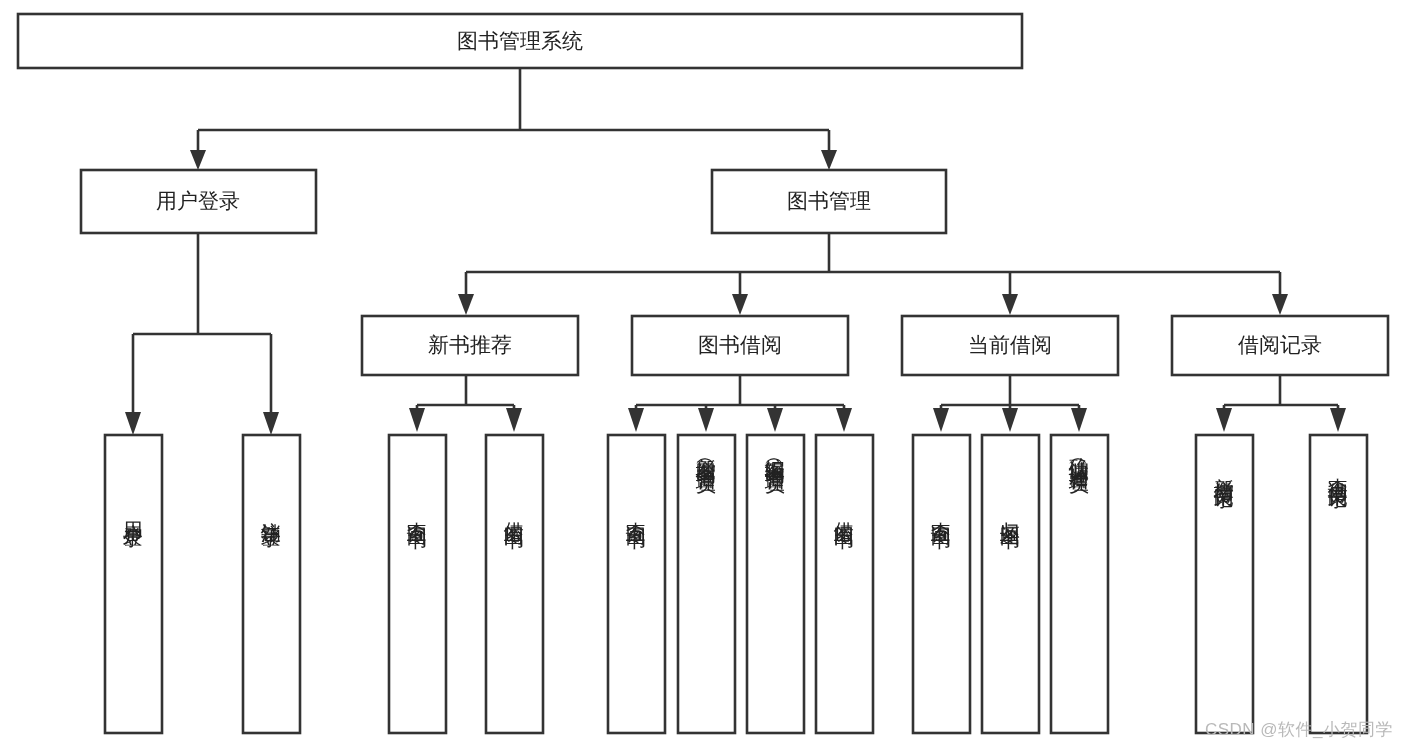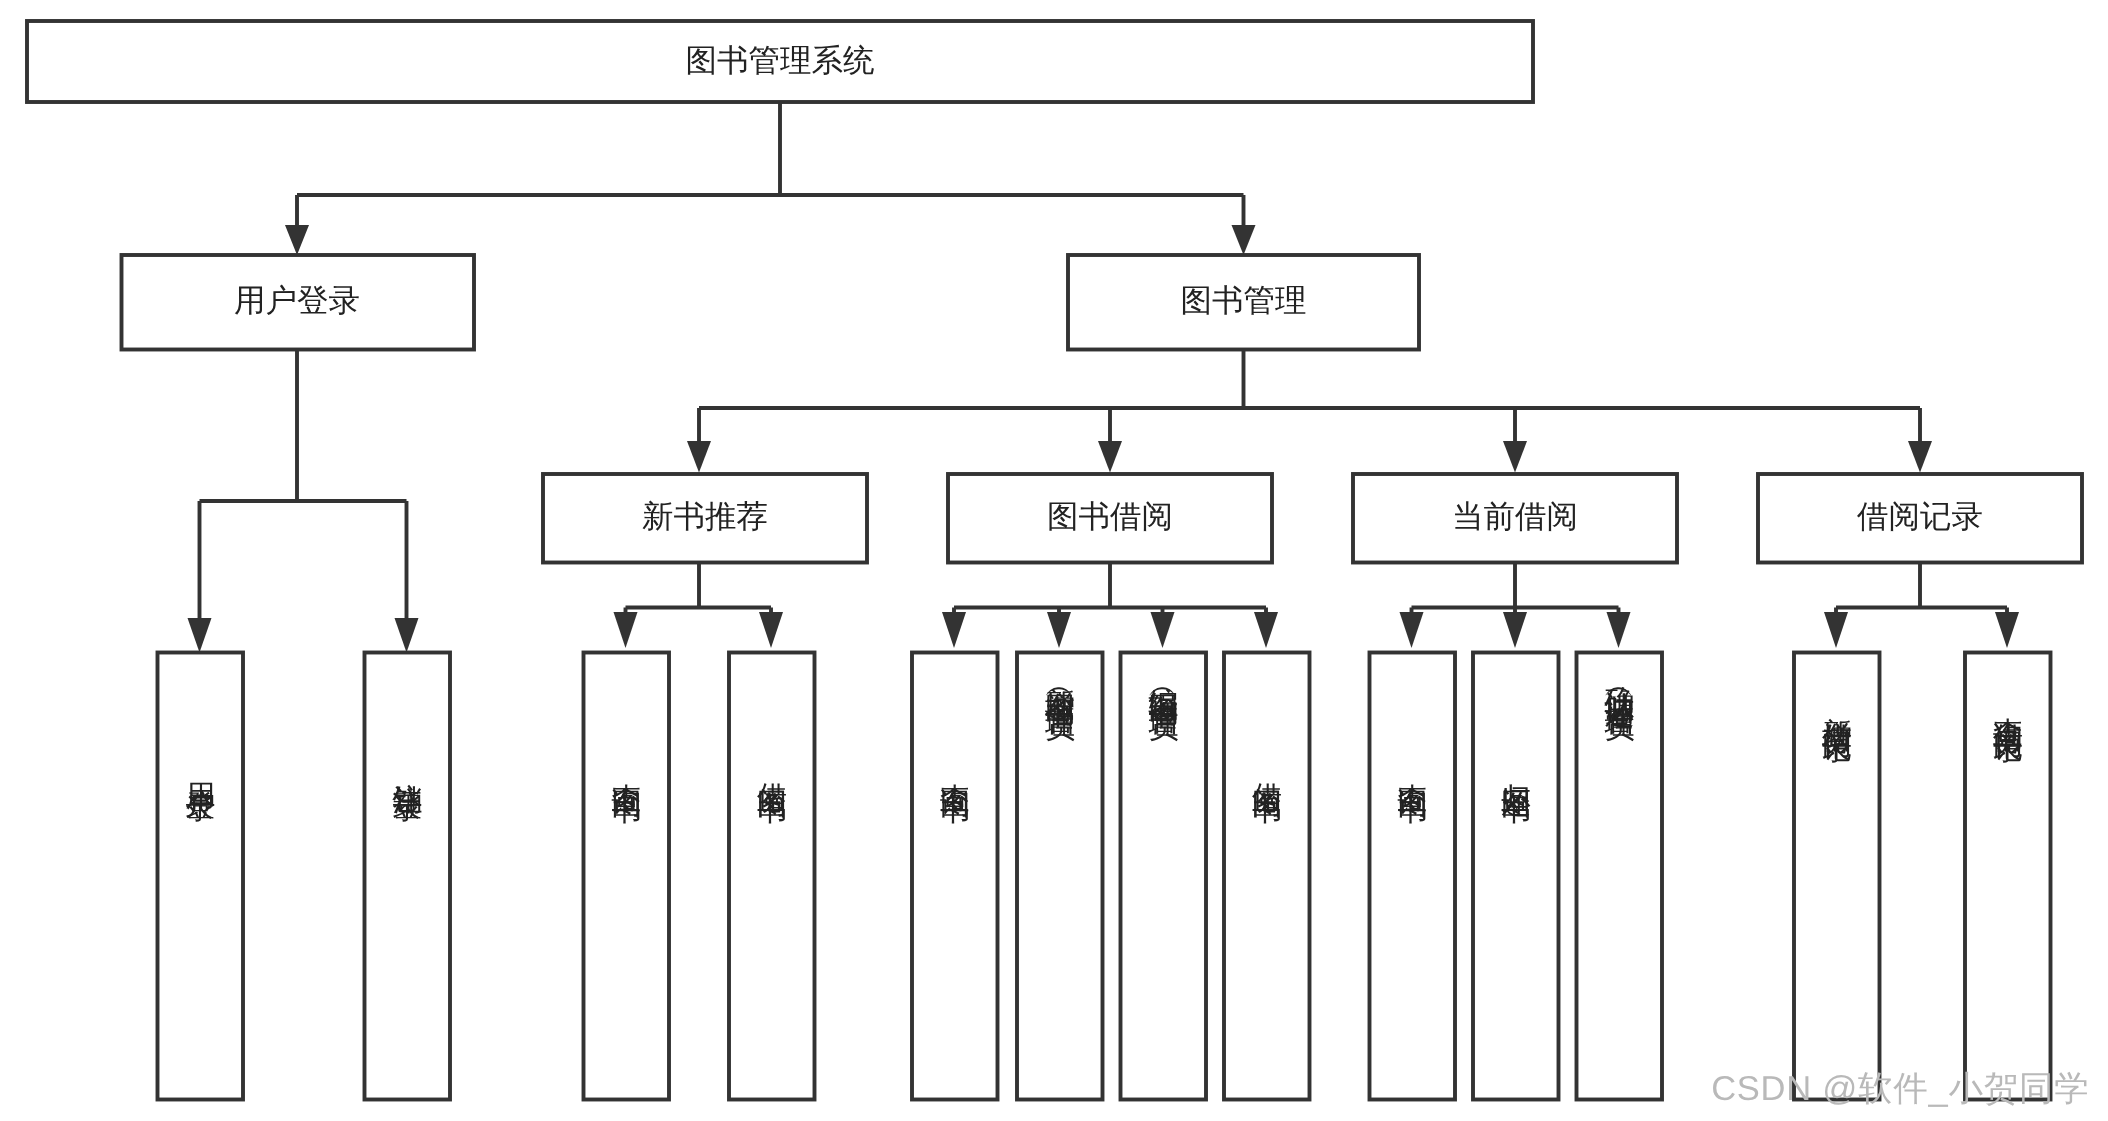--- a/index.html
+++ b/index.html
@@ -60,21 +60,21 @@
     white-space: nowrap;
     text-align: center;
     transform: translateX(-50%);
     pointer-events: none;
   }
   .watermark {
     position: absolute;
     right: 12px;
     bottom: 6px;
     font-family: "Liberation Sans", "DejaVu Sans", sans-serif;
-    font-size: 23px;
+    font-size: 17px;
     color: #b9b9b9;
     white-space: nowrap;
     letter-spacing: 0.5px;
   }
 </style>
 </head>
 <body>
 
 <div id="diagram-root">
 

